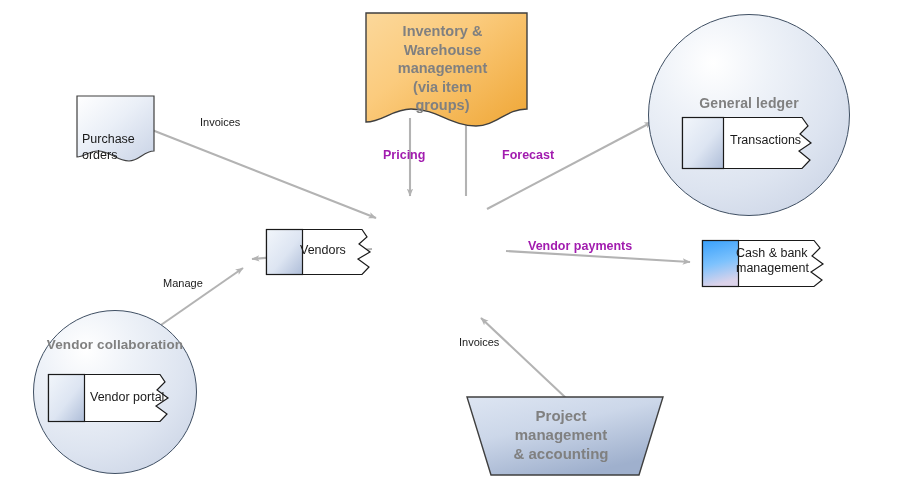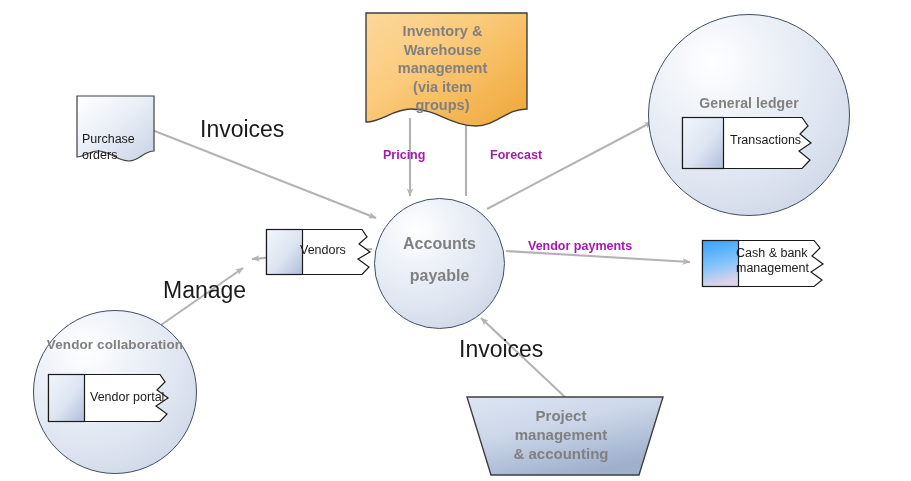--- a/index.html
+++ b/index.html
@@ -140,33 +140,33 @@
     white-space: pre-line;
   }
 
   
   .edge-label {
     position: absolute;
     white-space: nowrap;
   }
   .edge-label.plain {
     color: #1a1a1a;
-    font-size: 23px;
+    font-size: 11px;
     font-weight: normal;
   }
   .edge-label.boldsm {
     color: #a21caf;
     font-size: 12.5px;
     font-weight: bold;
   }
   #label-invoices-po   { left: 200px; top: 116px; }
   #label-manage        { left: 163px; top: 277px; }
   #label-invoices-proj { left: 459px; top: 336px; }
   #label-pricing       { left: 383px; top: 148px; }
-  #label-forecast      { left: 443px; top: 148px; padding-left: 47px; }
+  #label-forecast      { left: 455px; top: 148px; padding-left: 47px; }
   #label-vendor-pay    { left: 528px; top: 239px; }
 </style>
 </head>
 <body>
 
 <div id="canvas">
 
   <svg id="edges" viewBox="0 0 911 481">
     <defs>
       <marker id="ah" markerWidth="9" markerHeight="9" refX="7.4" refY="3.2" orient="auto" markerUnits="userSpaceOnUse">
@@ -306,18 +306,14 @@
 
   <div id="trapezoid-project" class="node">
     <svg width="198" height="80" viewBox="0 0 198 80">
       <path d="M1,1 L197,1 L173,79 L25,79 Z" fill="url(#gradTrap)" stroke="#3f3f3f" stroke-width="1.4"></path>
     </svg>
     <div class="trap-label">Project
 management
 &amp; accounting</div>
   </div>
 
-  <div class="node circle" id="accounts-payable">
-    <div class="ap-label">Accounts</div>
-    <div class="ap-label" style="top:62px;">payable</div>
-  </div>
 
 </div>
 
 </body></html>

